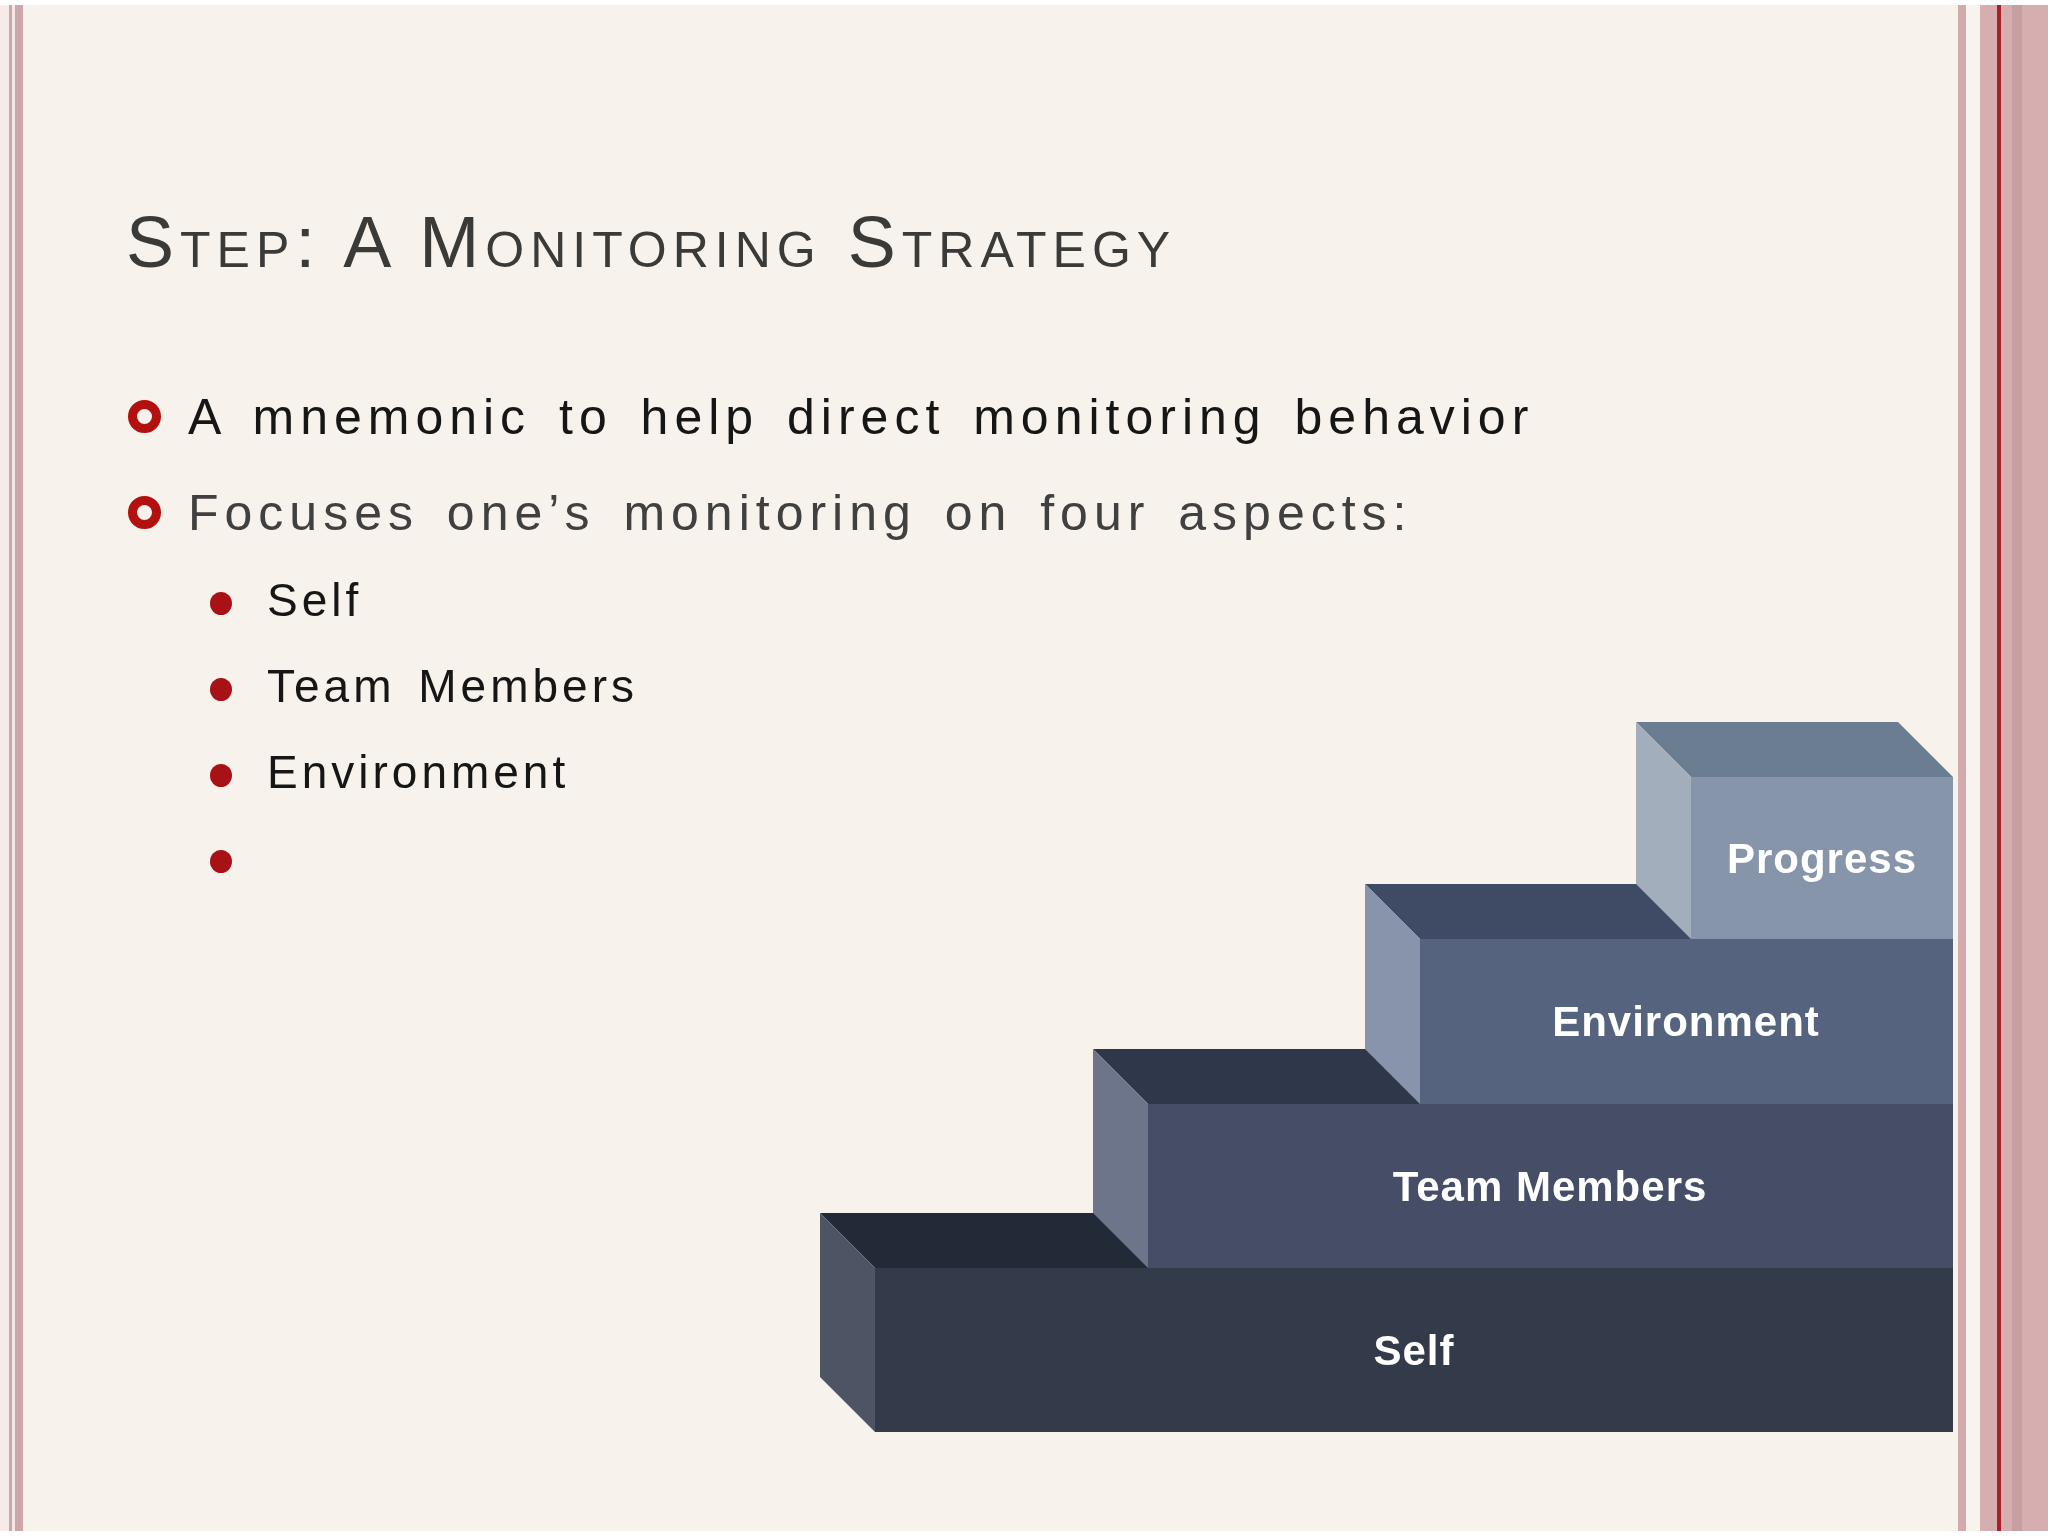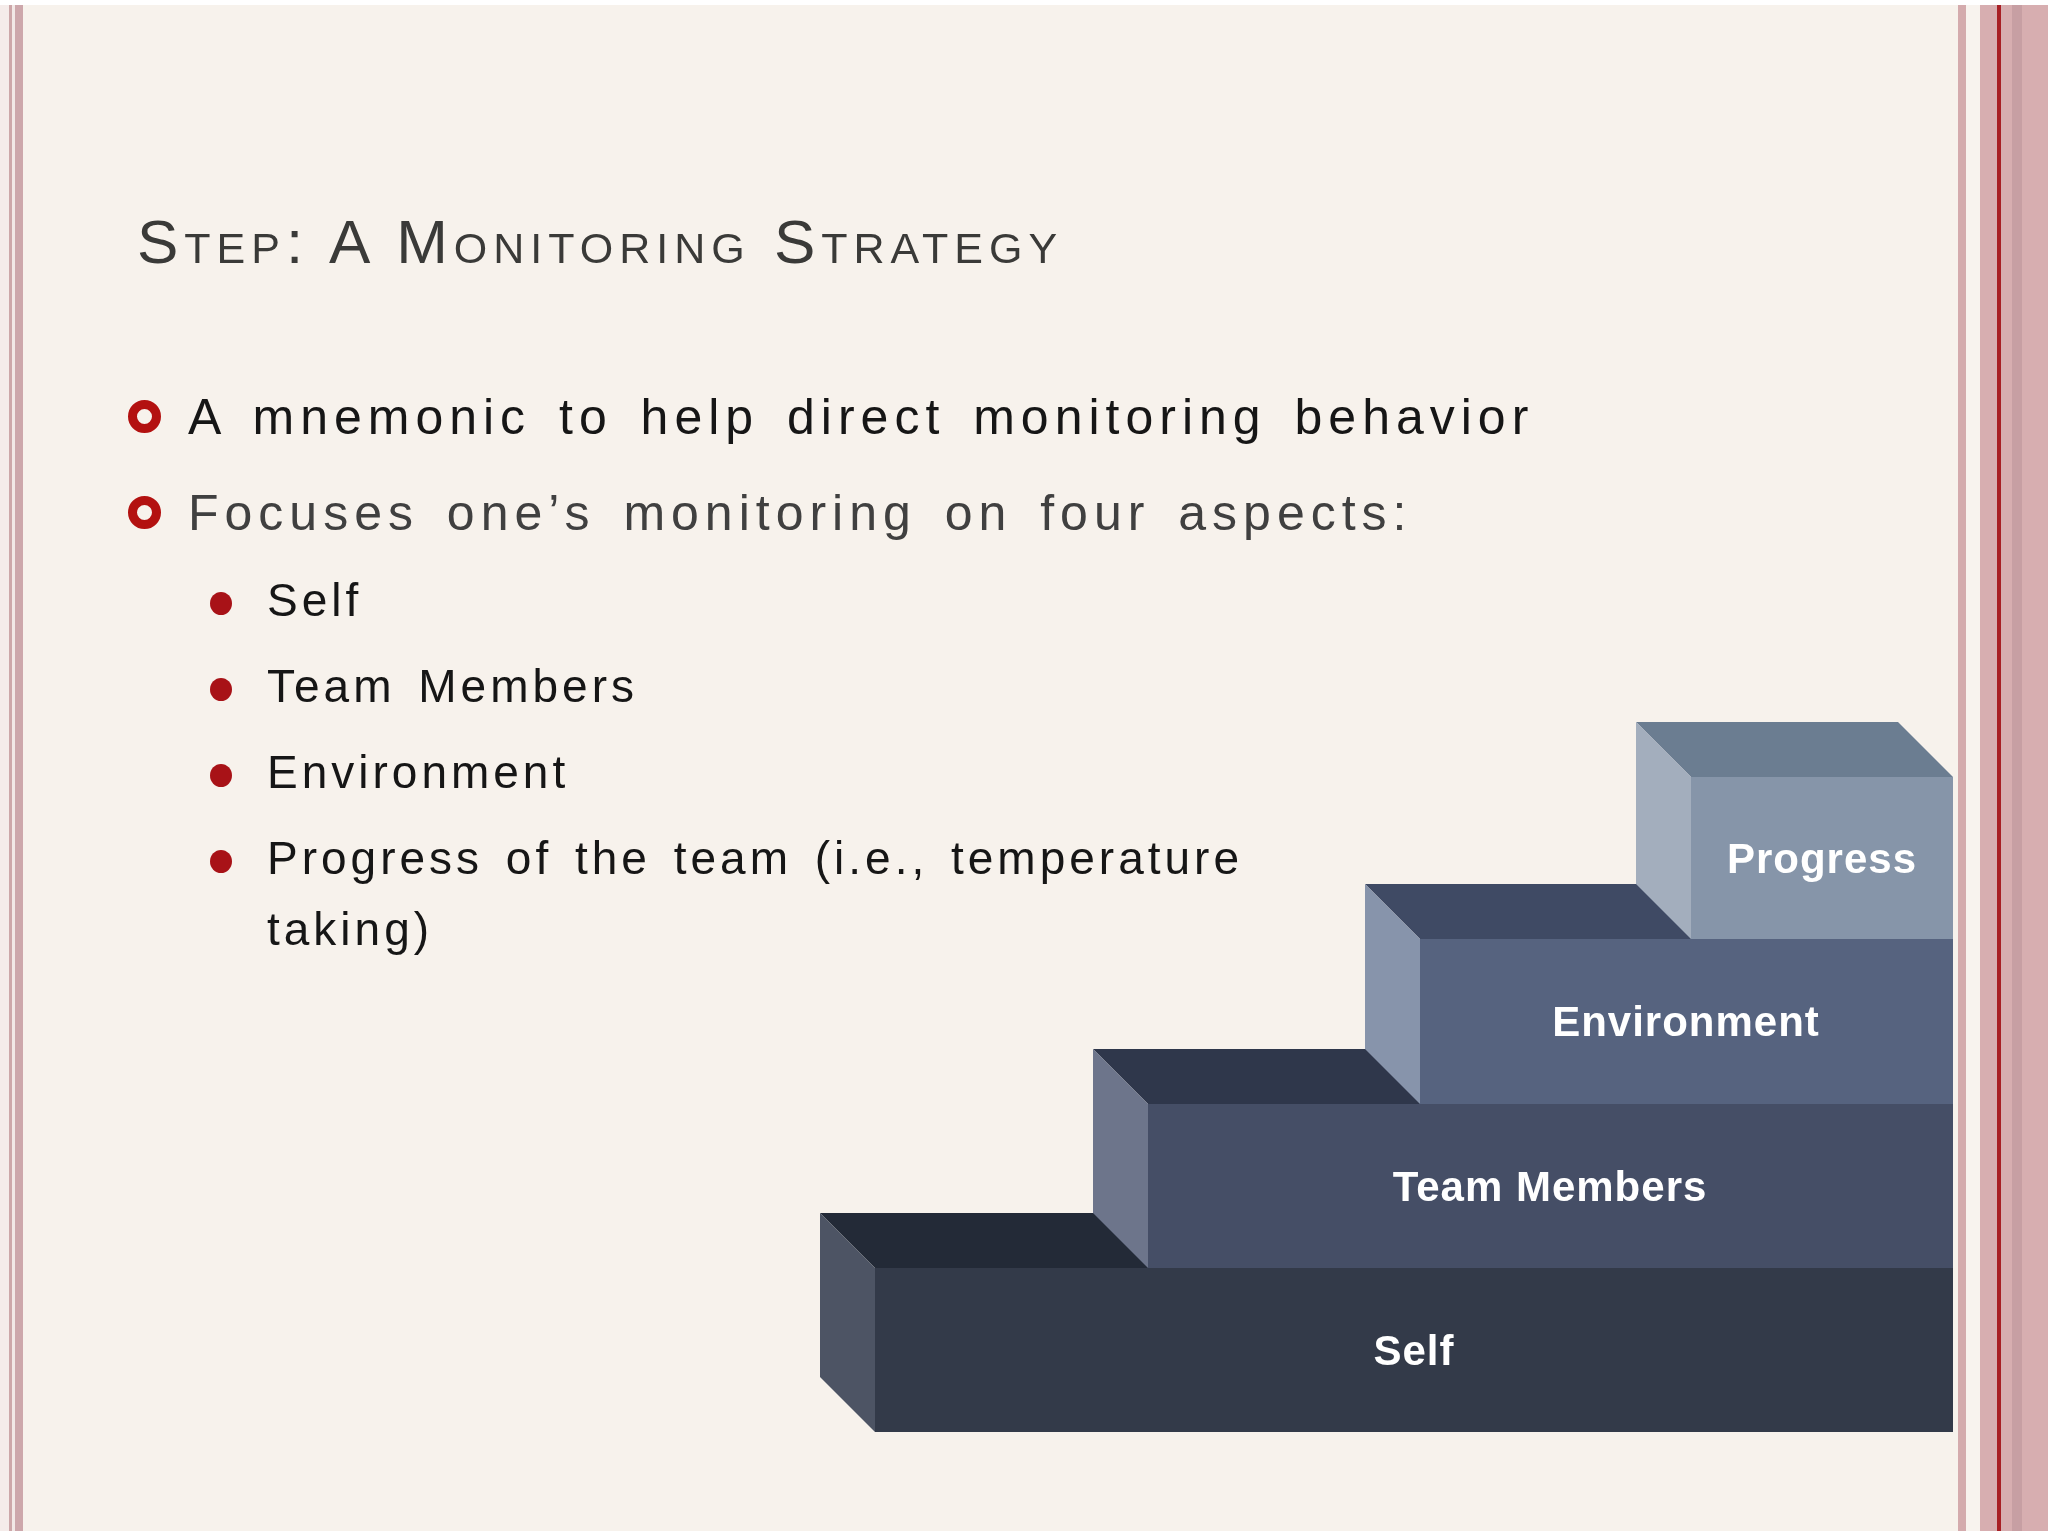--- a/index.html
+++ b/index.html
@@ -7,22 +7,22 @@
     position:relative;
     width:2048px;height:1536px;
     overflow:hidden;
     font-family:"Liberation Sans", sans-serif;
   }
   
   .stripe{position:absolute;top:0;bottom:0;}
   .edge-strip{position:absolute;left:0;right:0;height:5px;}
   
   #title{
-    position:absolute;left:137px;top:200px;
-    font-size:62px;line-height:84px;
+    position:absolute;left:126px;top:200px;
+    font-size:72px;line-height:84px;
     letter-spacing:6px;
     font-variant:small-caps;
     white-space:nowrap;
   }
   
   .bullet-text{
     position:absolute;left:188px;
     font-size:50px;line-height:60px;
     letter-spacing:6px;word-spacing:8px;
     white-space:nowrap;
@@ -113,15 +113,14 @@
   <div class="sub-dot" style="top: 592px; background: rgb(168, 18, 23);"></div>
   <div class="sub-text" style="top: 565px; color: rgb(22, 22, 22);">Self</div>
 
   <div class="sub-dot" style="top: 678px; background: rgb(168, 18, 23);"></div>
   <div class="sub-text" style="top: 651px; color: rgb(22, 22, 22);">Team Members</div>
 
   <div class="sub-dot" style="top: 764px; background: rgb(168, 18, 23);"></div>
   <div class="sub-text" style="top: 737px; color: rgb(22, 22, 22);">Environment</div>
 
   <div class="sub-dot" style="top: 850px; background: rgb(168, 18, 23);"></div>
-  <div class="sub-text" style="top: 823px; width: 1080px; white-space: normal; color: rgb(22, 22, 22);">Progress of the team (i.e., temperature taking)</div>
 
 </div>
 
 </body></html>

